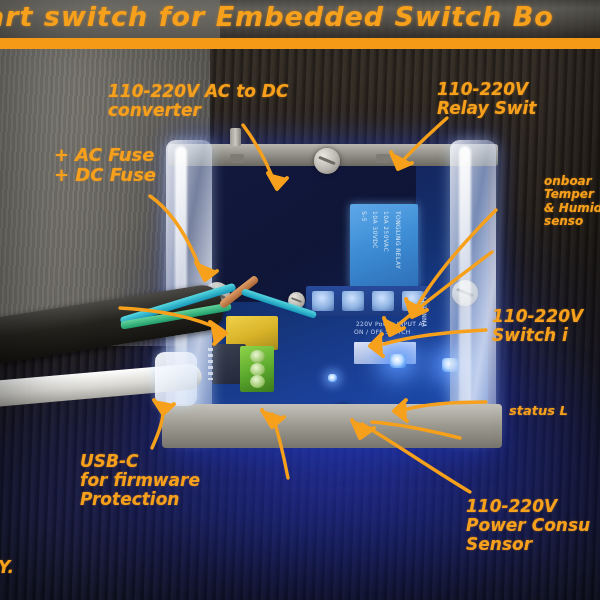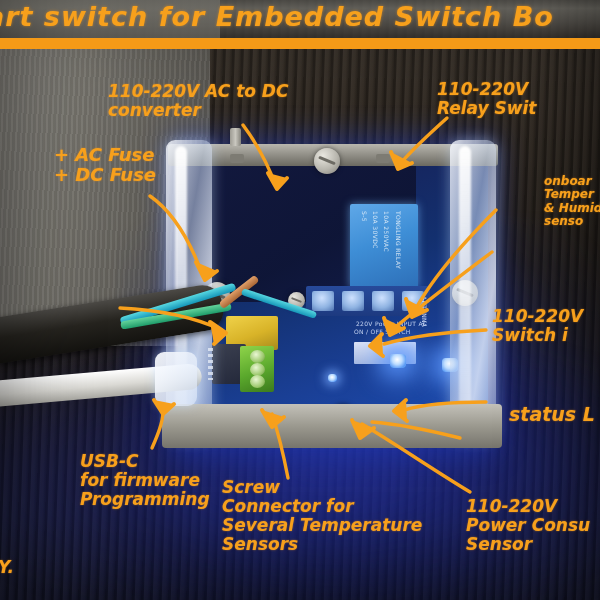--- a/index.html
+++ b/index.html
@@ -312,31 +312,27 @@
 Relay Swit</div>
 
   <div class="ann" style="left:518px;top:175px;font-size:12px;margin-left:26px;">onboar
 Temper
 &amp; Humid
 senso</div>
 
   <div class="ann" style="left:492px;top:307px;font-size:17px;">110-220V
 Switch i</div>
 
-  <div class="ann" style="left:509px;top:404px;font-size:19px;text-align:right;">status L</div>
+  <div class="ann" style="left:509px;top:404px;font-size:13px;text-align:right;">status L</div>
 
 
   <div class="ann" style="left:466px;top:497px;font-size:17px;">110-220V
 Power Consu
 Sensor</div>
 
-  <div class="ann" style="left:222px;top:478px;font-size:17px;">Screw
-Connector for
-Several Temperature
-Sensors</div>
 
   <div class="ann" style="left:80px;top:452px;font-size:17px;">USB-C
 for firmware
-Programming</div>
+Protection</div>
 
   <div class="ann" style="left:-2px;top:558px;font-size:17px;">Y.</div>
 
 </div>
 
 </body></html>

